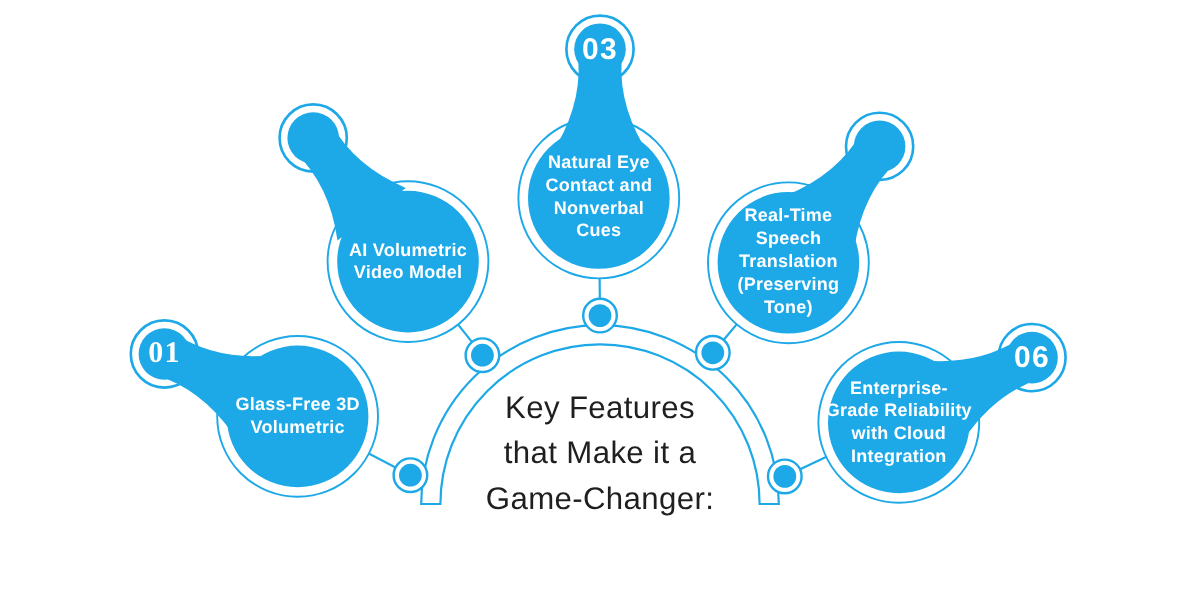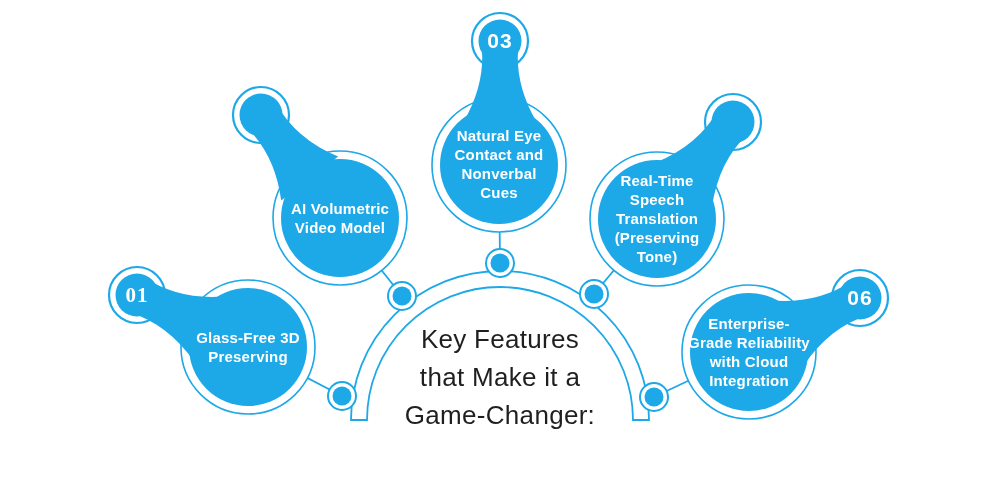--- a/index.html
+++ b/index.html
@@ -38,21 +38,21 @@
     line-height: 19px;
     letter-spacing: 0.2px;
   }
   .badge-number {
     width: 60px;
     height: 44px;
     display: flex;
     align-items: center;
     justify-content: center;
     color: #ffffff;
-    font-size: 21px;
+    font-size: 25px;
     font-weight: 700;
     letter-spacing: 1px;
   }
   .main-title {
     width: 330px;
     color: var(--ink);
     font-size: 26px;
     font-weight: 400;
     line-height: 38px;
     letter-spacing: 0.3px;
@@ -137,21 +137,21 @@
 
   <div class="overlay main-title" style="left:500px; top:377px;">Key Features
 that Make it a
 Game-Changer:</div>
 
   <div class="overlay badge-number" style="left:137px; top:295px;font-family:Liberation Serif, serif;">01</div>
   <div class="overlay badge-number" style="left:500px; top:41px;">03</div>
   <div class="overlay badge-number" style="left:860px; top:298px;">06</div>
 
   <div class="overlay circle-label" style="left:248px; top:347px;">Glass-Free 3D
-Preserving</div>
+Volumetric</div>
   <div class="overlay circle-label" style="left:499px; top:164px;">Natural Eye
 Contact and
 Nonverbal
 Cues</div>
   <div class="overlay circle-label" style="left:340px; top:218px;">AI Volumetric
 Video Model</div>
   <div class="overlay circle-label" style="left:657px; top:218px;">Real-Time
 Speech
 Translation
 (Preserving

